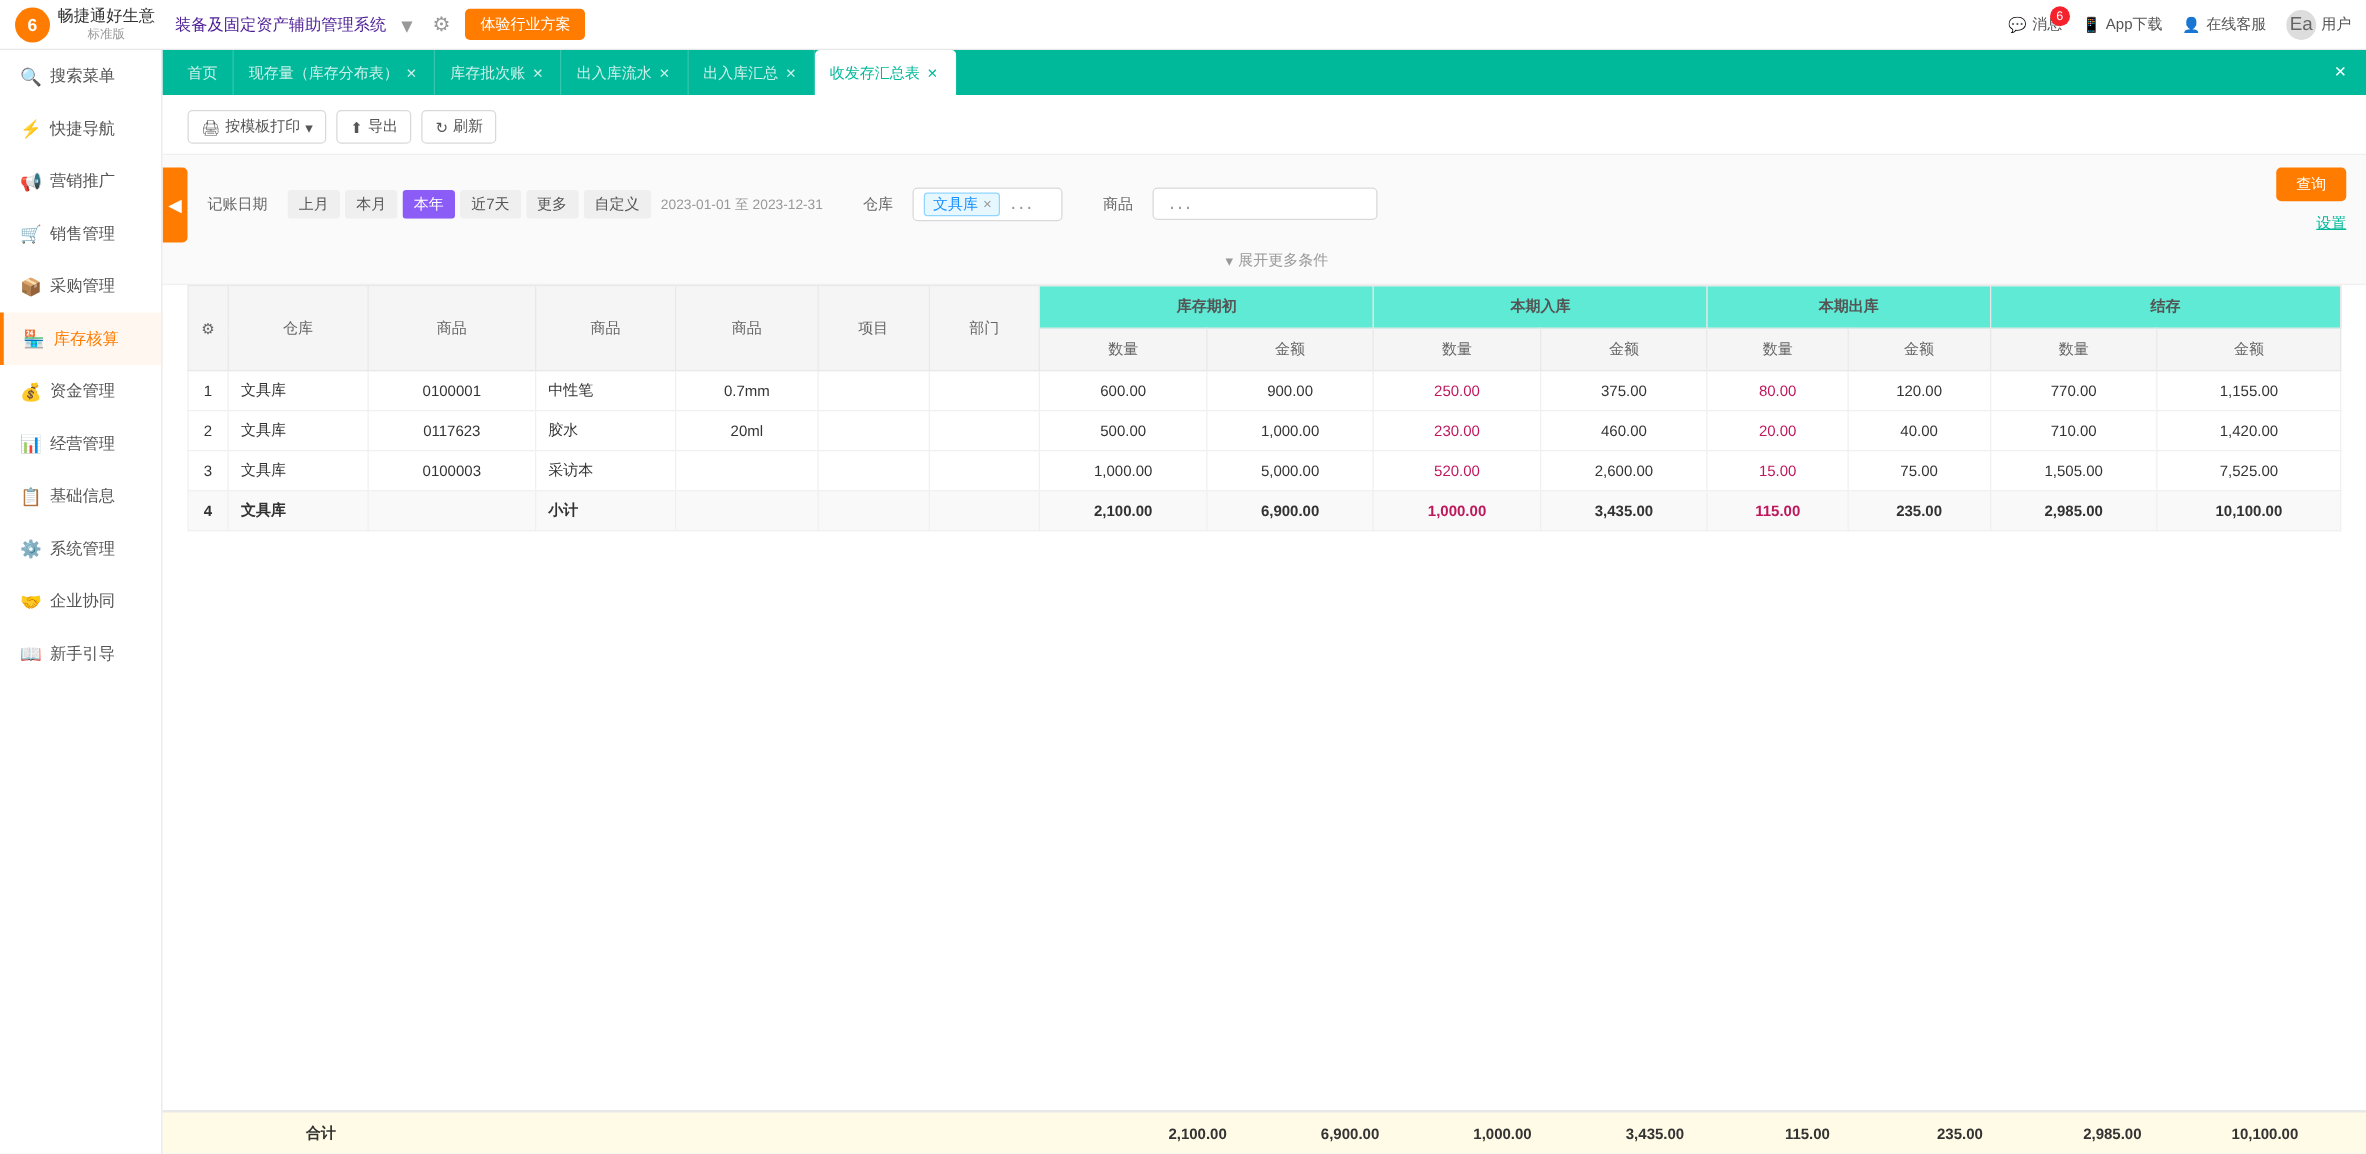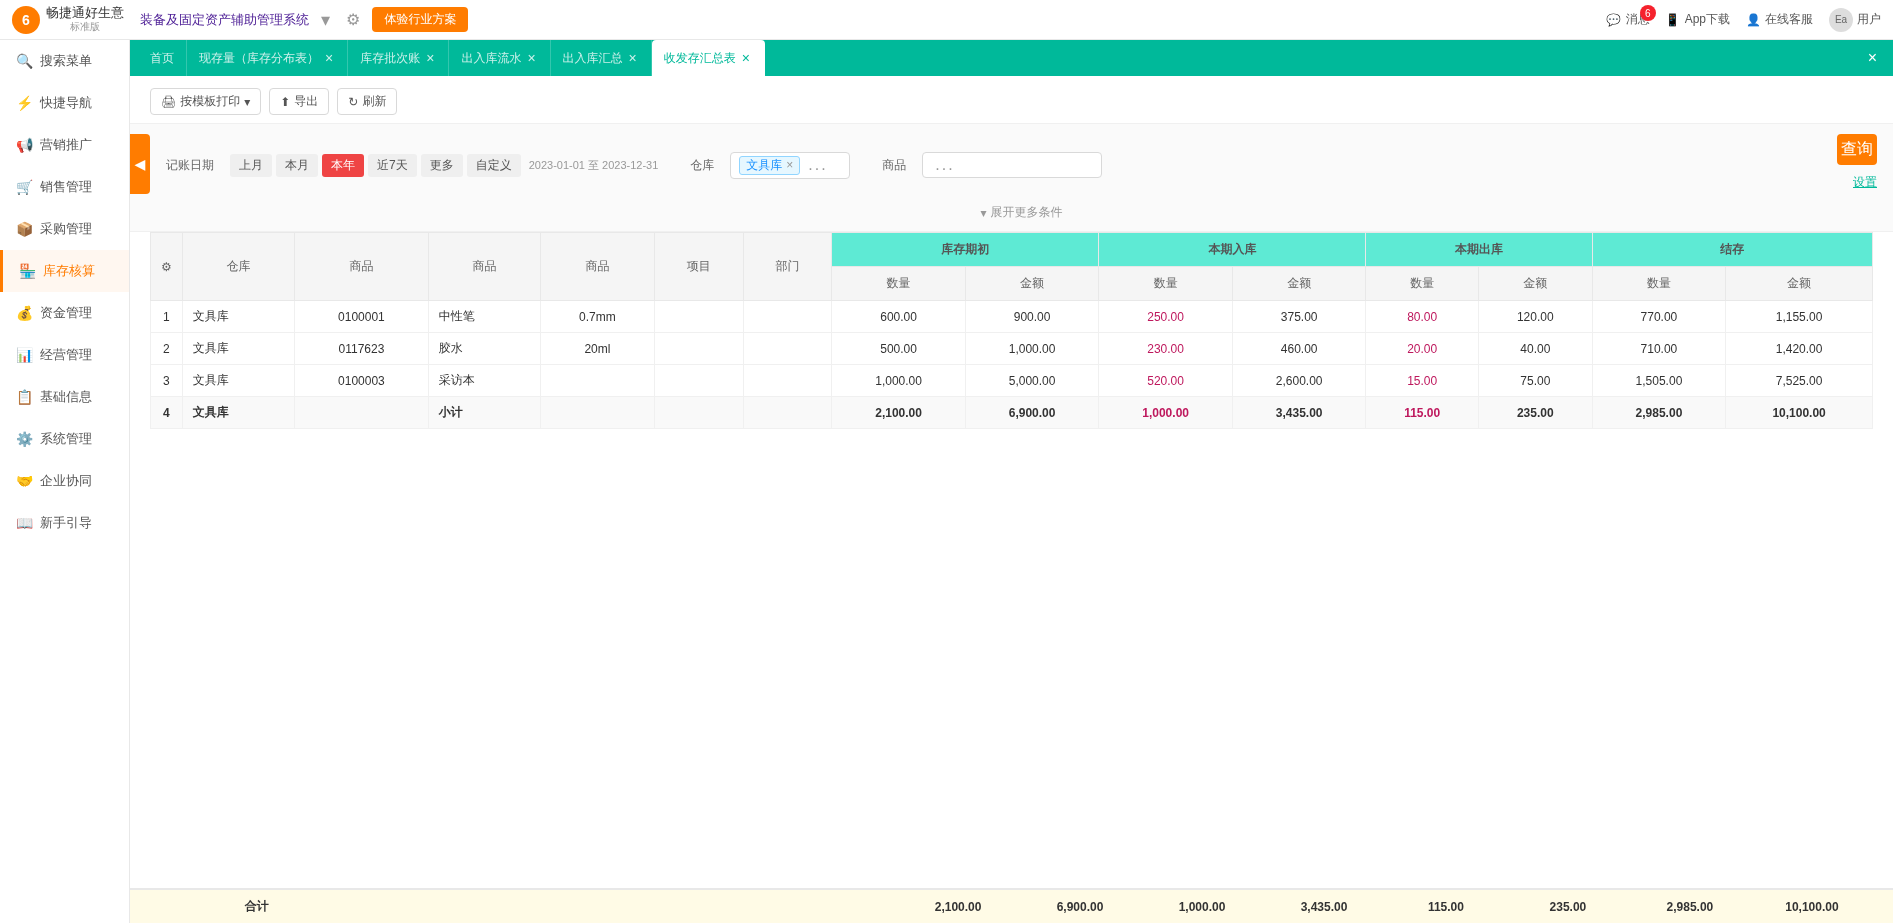--- a/index.html
+++ b/index.html
@@ -10,21 +10,21 @@
     .top-header-left { display: flex; align-items: center; gap: 8px; }
     .logo-area { display: flex; align-items: center; gap: 6px; }
     .logo-icon { width: 28px; height: 28px; background: #ff7c00; border-radius: 50%; display: flex; align-items: center; justify-content: center; color: white; font-weight: bold; font-size: 14px; }
     .logo-text { font-size: 13px; color: #333; line-height: 1.2; }
     .logo-sub { font-size: 10px; color: #999; text-align: center; }
     .system-title { font-size: 13px; color: #4c1d95; margin-left: 8px; }
     .trial-btn { background: #ff7c00; color: white; border: none; padding: 4px 12px; border-radius: 4px; cursor: pointer; font-size: 12px; }
     .top-header-right { display: flex; align-items: center; gap: 16px; font-size: 12px; color: #555; }
     .top-right-item { display: flex; align-items: center; gap: 4px; cursor: pointer; position: relative; }
     .badge { background: #f5222d; color: white; border-radius: 50%; width: 16px; height: 16px; font-size: 10px; display: flex; align-items: center; justify-content: center; position: absolute; top: -6px; right: -6px; }
-    .avatar { width: 24px; height: 24px; background: #ddd; border-radius: 50%; display: flex; align-items: center; justify-content: center; font-size: 10px; color: #666; }
+    .avatar { width: 24px; height: 24px; background: #ddd; border-radius: 50%; display: flex; align-items: center; justify-content: center; font-size: 15px; color: #666; }
 
     
     .main-layout { display: flex; flex: 1; overflow: hidden; }
 
     
     .sidebar { width: 130px; background: #fff; border-right: 1px solid #e8e8e8; display: flex; flex-direction: column; overflow-y: auto; }
     .sidebar-item { display: flex; align-items: center; gap: 8px; padding: 12px 16px; cursor: pointer; color: #555; font-size: 13px; }
     .sidebar-item.active { background: #fff7f0; color: #ff7c00; border-left: 3px solid #ff7c00; }
     .sidebar-icon { font-size: 14px; width: 16px; text-align: center; }
 
@@ -47,27 +47,27 @@
     .page-title-bar { padding: 12px 20px 8px; border-bottom: 1px solid #f0f0f0; display: flex; align-items: center; justify-content: space-between; }
     .page-title { font-size: 15px; font-weight: bold; color: #333; }
     .page-actions { display: flex; align-items: center; gap: 8px; }
     .action-btn { display: flex; align-items: center; gap: 4px; padding: 4px 10px; border: 1px solid #d9d9d9; border-radius: 4px; cursor: pointer; font-size: 12px; color: #555; background: white; }
 
     
     .filter-bar { padding: 10px 20px; background: #fafafa; border-bottom: 1px solid #f0f0f0; display: flex; align-items: center; gap: 16px; flex-wrap: wrap; }
     .filter-label { color: #666; white-space: nowrap; }
     .date-filter { display: flex; align-items: center; gap: 4px; }
     .date-btn { padding: 2px 8px; border: 1px solid transparent; border-radius: 3px; cursor: pointer; font-size: 12px; color: #555; }
-    .date-btn.active { background: #ef4444; color: white; border-radius: 3px; }
+    .date-btn.active { background: #8b5cf6; color: white; border-radius: 3px; }
     .date-range { font-size: 11px; color: #999; margin-left: 4px; }
     .filter-select { display: flex; align-items: center; gap: 4px; border: 1px solid #d9d9d9; border-radius: 4px; padding: 3px 8px; background: white; min-width: 120px; }
     .filter-tag { background: #e6f7ff; color: #1890ff; border: 1px solid #91d5ff; border-radius: 3px; padding: 0 6px; display: flex; align-items: center; gap: 4px; font-size: 12px; }
     .tag-close { cursor: pointer; color: #999; }
     .filter-more { color: #999; cursor: pointer; font-size: 16px; letter-spacing: 2px; padding: 0 4px; }
-    .query-btn { background: #ff7c00; color: white; border: none; padding: 5px 4px; border-radius: 4px; cursor: pointer; font-size: 16px; }
+    .query-btn { background: #ff7c00; color: white; border: none; padding: 5px 16px; border-radius: 4px; cursor: pointer; font-size: 12px; }
     .setting-btn { color: #00b99a; cursor: pointer; font-size: 12px; text-decoration: underline; padding: 5px 0; }
     .expand-btn { display: flex; align-items: center; gap: 4px; color: #999; cursor: pointer; font-size: 12px; }
     .filter-toggle { background: #ff7c00; color: white; border: none; width: 20px; height: 60px; border-radius: 0 4px 4px 0; cursor: pointer; display: flex; align-items: center; justify-content: center; font-size: 14px; }
 
     
     .table-wrapper { padding: 0 20px 20px; }
     .data-table { width: 100%; border-collapse: collapse; font-size: 12px; }
     .data-table th { background: #f5f5f5; padding: 8px 10px; text-align: center; border: 1px solid #e8e8e8; font-weight: normal; color: #666; white-space: nowrap; }
     .data-table th.group-header { background: #5eead4; font-weight: bold; color: #555; }
     .data-table td { padding: 7px 10px; text-align: center; border: 1px solid #f0f0f0; color: #333; white-space: nowrap; }

